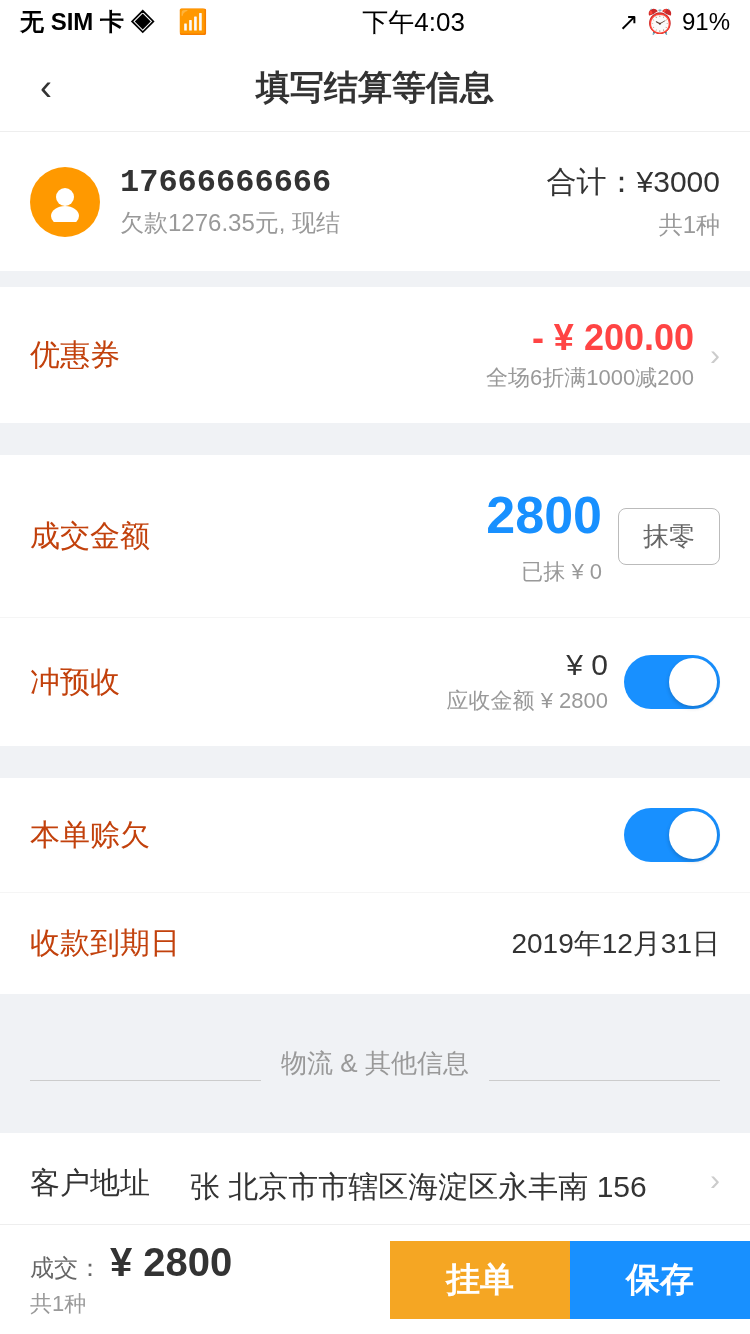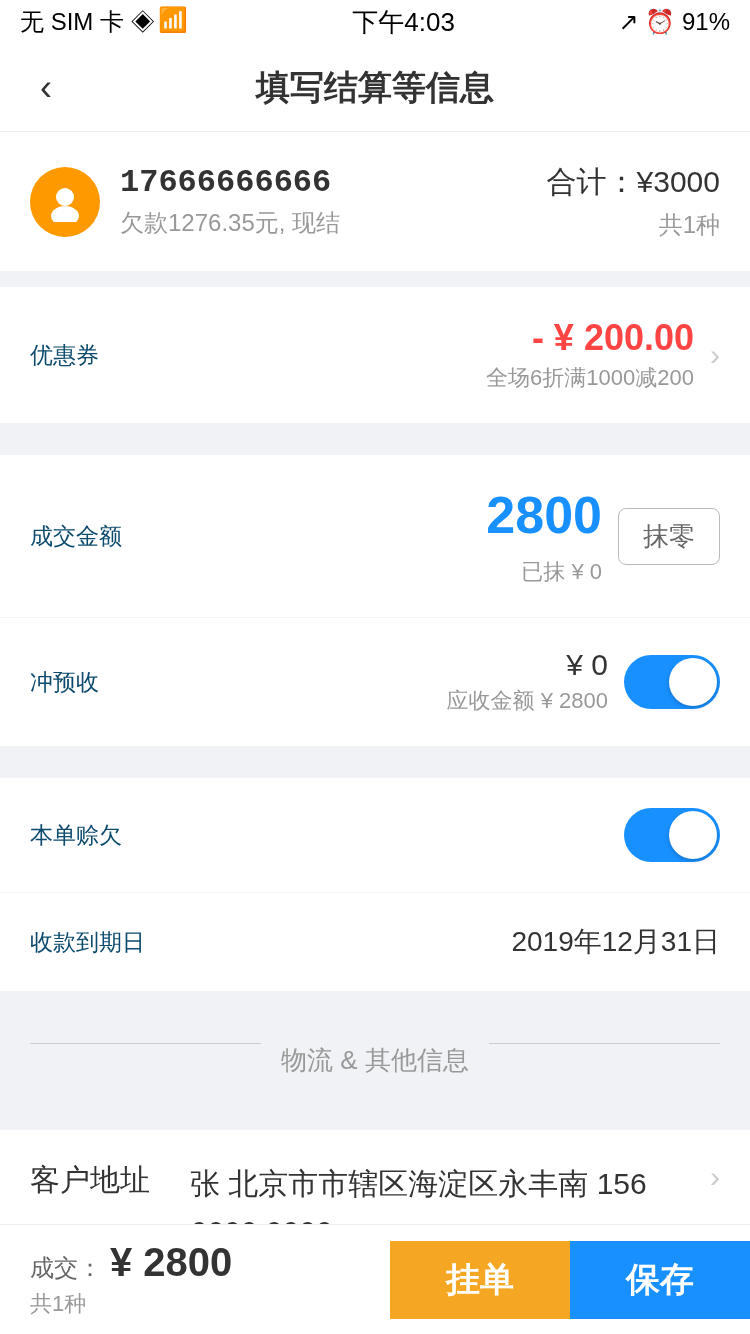--- a/index.html
+++ b/index.html
@@ -17,21 +17,21 @@
     .status-bar {
       height: 44px;
       background: #fff;
       display: flex;
       align-items: center;
       justify-content: space-between;
       padding: 0 20px;
       font-size: 24px;
       color: #000;
     }
-    .status-left { display: flex; gap: 4px; }
+    .status-left { display: flex; align-items: center; gap: 24px; font-weight: bold; }
     .status-center { font-weight: 500; font-size: 26px; }
     .status-right { display: flex; align-items: center; gap: 8px; font-size: 24px; }
 
     
     .nav-bar {
       height: 88px;
       background: #fff;
       display: flex;
       align-items: center;
       padding: 0 30px;
@@ -115,22 +115,22 @@
     .section-row {
       display: flex;
       align-items: center;
       justify-content: space-between;
       padding: 30px 30px;
       border-bottom: 1px solid #f5f5f5;
       min-height: 90px;
     }
     .section-row:last-child { border-bottom: none; }
     .row-label {
-      font-size: 23px;
-      color: #0c4a6e;
+      font-size: 30px;
+      color: #c2410c;
       flex-shrink: 0;
     }
     .row-right {
       display: flex;
       align-items: center;
       gap: 16px;
       text-align: right;
     }
     .row-value-discount {
       font-size: 36px;
@@ -203,21 +203,21 @@
 
     
     .separator {
       height: 16px;
       background: #f0f2f5;
     }
 
     
     .logistics-divider {
       display: flex;
-      align-items: flex-start;
+      align-items: flex-end;
       padding: 20px 30px;
       background: #f0f2f5;
       gap: 20px;
     }
     .divider-line {
       flex: 1;
       height: 1px;
       background: #ccc;
     }
     .divider-text {

